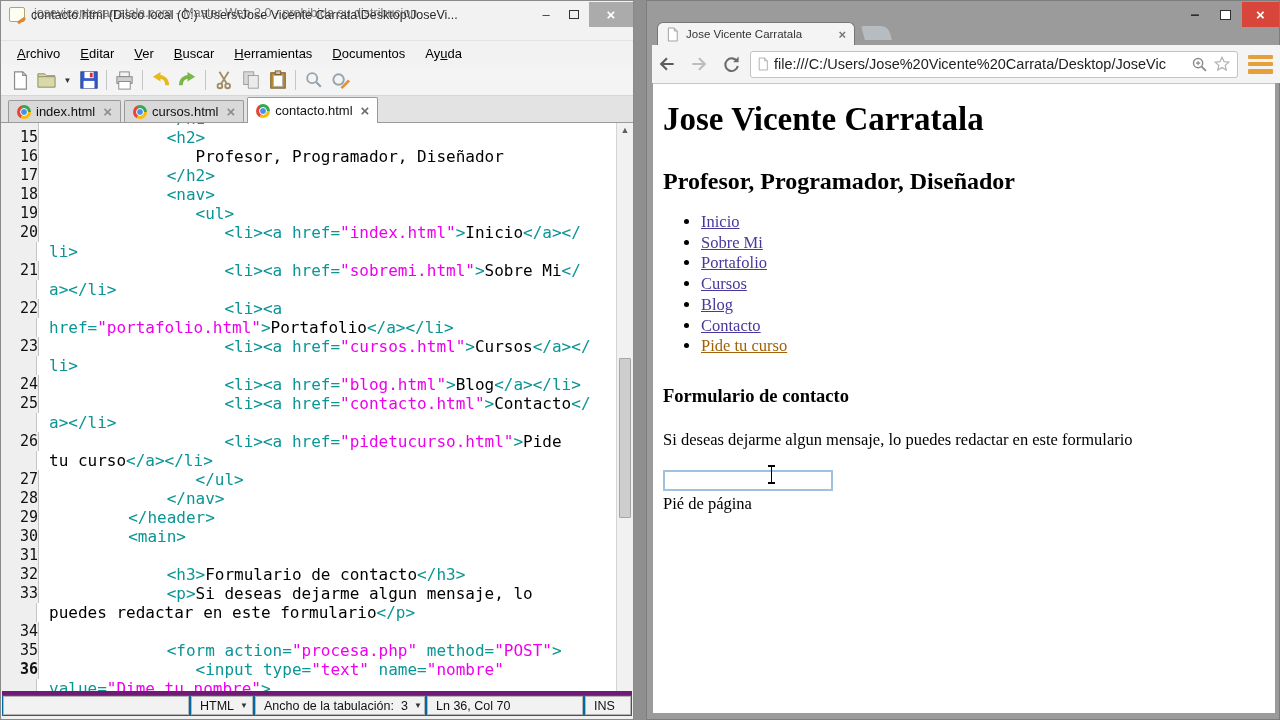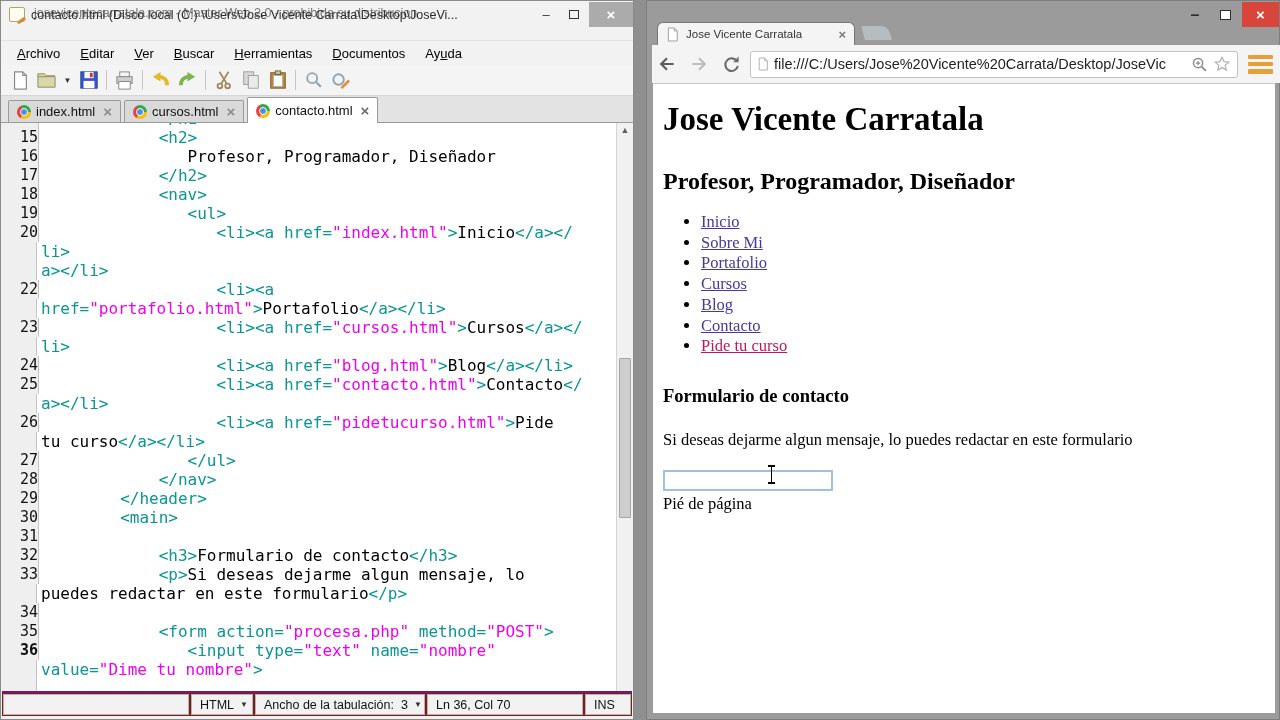--- a/index.html
+++ b/index.html
@@ -36,28 +36,28 @@
   .etab.active .etab-close{color:#6e6e6e}
   .chrome-icon{width:14px;height:14px;border-radius:50%;background:conic-gradient(from -150deg,#ea4335 0 120deg,#34a853 0 240deg,#fbbc05 0 360deg);position:relative;flex:0 0 14px}
   .cdot{position:absolute;left:3px;top:3px;width:8px;height:8px;background:#4a90e2;border-radius:50%;border:1.4px solid #fff}
 
   .ecode{position:relative;height:580px;background:#fff;display:flex;flex-direction:column;overflow:hidden}
   .crow{display:flex;flex:0 0 19px;line-height:19px}
   .crow.clip{flex:0 0 5px;overflow:hidden}
   .crow.clip .ctext,.crow.clip .ln{margin-top:-14px}
   .ln{flex:0 0 36px;background:#efefef;border-right:1px solid #c4c4c4;font-family:"DejaVu Sans Mono",monospace;font-size:15px;padding-left:19px;color:#111}
   .ln.b{font-weight:bold}
-  .ctext{padding-left:4px;font-family:"DejaVu Sans Mono",monospace;font-size:16px;white-space:pre}
+  .ctext{padding-left:12px;font-family:"DejaVu Sans Mono",monospace;font-size:16px;white-space:pre}
   .c-t{color:#0c9595}
   .c-s{color:#ee00ee}
   .c-p{color:#000}
   .vscroll{position:absolute;right:0;top:0;bottom:0;width:17px;background:#f1f1f1;border-left:1px solid #d4d4d4;display:flex;flex-direction:column;align-items:center;justify-content:space-between;padding:2px 0;font-size:9px;color:#5e5e5e}
   .vthumb{position:absolute;left:2px;right:2px;top:235px;height:160px;background:#cecece;border:1px solid #a6a6a6;border-radius:1px}
 
-  .estatus{position:absolute;left:1px;right:1px;bottom:3px;height:25px;background:#7f1d1d;display:flex;font-size:12.5px;color:#111;border-top:2px solid #701a75}
+  .estatus{position:absolute;left:1px;right:1px;bottom:3px;height:25px;background:#0369a1;display:flex;font-size:12.5px;color:#111;border-top:4px solid #701a75}
   .sseg{border:1px solid #b5b5b5;margin:1px;display:flex;align-items:center;padding:0 8px;gap:6px;background:#f2f2f2;white-space:nowrap}
 
   
   #browser{position:absolute;left:646px;top:0;width:634px;height:720px;background:#9b9b9b;border:1px solid #7d7d7d}
   .bbtn{position:absolute;top:2px;height:24px;display:flex;align-items:center;justify-content:center}
   .bbtn-min{left:534px;width:28px;color:#2e2e2e;font-weight:bold}
   .bbtn-max{left:564px;width:28px}
   .bmaxglyph{width:11px;height:10px;border:1.6px solid #2e2e2e;background:#fff}
   .bbtn-close{left:595px;width:37px;height:25px;top:1px;background:#d8453a;color:#fff;font-size:15px;font-weight:bold}
   .btab{position:absolute;left:10px;top:21px;width:198px;height:23px;background:#f4f4f4;border:1px solid #767676;border-bottom:none;border-radius:6px 6px 0 0;display:flex;align-items:center;padding:0 8px;gap:7px;font-size:11.5px;color:#333;z-index:2}
@@ -70,21 +70,21 @@
   .bmenu{width:25px;height:19px;display:flex;flex-direction:column;justify-content:space-between;margin-left:4px}
   .bmenu span{height:4.5px;background:#e5a03c;border-radius:1px}
 
   .bpage{position:absolute;left:6px;top:82px;width:622px;height:630px;background:#fff;border-top:1px solid #c6c6c6;font-family:"Liberation Serif",serif;color:#000}
   .bh1{position:absolute;left:10px;top:17px;font-size:33px;font-weight:bold;margin:0}
   .bh2{position:absolute;left:10px;top:84px;font-size:24px;font-weight:bold;margin:0}
   .bnav{position:absolute;left:10px;top:128px;margin:0;padding-left:38px;font-size:16.5px}
   .bnav li{line-height:20.7px}
   .bnav a{text-decoration:underline}
   .bnav a.visited{color:#46399b}
-  .bnav a.unvisited{color:#be185d}
+  .bnav a.unvisited{color:#a16207}
   .bh3{position:absolute;left:10px;top:302px;font-size:18.5px;font-weight:bold;margin:0}
   .bp{position:absolute;left:10px;top:346px;font-size:16.5px;margin:0}
   .binput{position:absolute;left:10px;top:386px;width:170px;height:21px;border:2px solid #9ec1e0;background:#fff;font-family:"Liberation Serif",serif;font-size:14px;padding:0 3px;outline:none}
   .bfooter{position:absolute;left:10px;top:410px;font-size:16.5px;margin:0}
   .ibeam{position:absolute;left:114px;top:381px;width:9px;height:19px;z-index:3}
   .ibeam::before{content:"";position:absolute;left:3.8px;top:1px;bottom:1px;width:1.6px;background:#000}
   .ibeam::after{content:"";position:absolute;left:1px;top:0;width:7px;height:1.8px;background:#000;box-shadow:0 17px 0 #000}
 </style>
 </head>
 <body>
@@ -244,20 +244,24 @@
         </div>
         <div class="crow">
           <span class="ln">20</span>
           <span class="ctext"><span class="c-t">                  &lt;li&gt;&lt;a href=</span><span class="c-s">"index.html"</span><span class="c-t">&gt;</span><span class="c-p">Inicio</span><span class="c-t">&lt;/a&gt;&lt;/</span></span>
         </div>
         <div class="crow">
           <span class="ln"></span>
           <span class="ctext"><span class="c-t">li&gt;</span></span>
         </div>
         <div class="crow">
+          <span class="ln">21</span>
+          <span class="ctext"><span class="c-t">                  &lt;li&gt;&lt;a href=</span><span class="c-s">"sobremi.html"</span><span class="c-t">&gt;</span><span class="c-p">Sobre Mi</span><span class="c-t">&lt;/</span></span>
+        </div>
+        <div class="crow">
           <span class="ln"></span>
           <span class="ctext"><span class="c-t">a&gt;&lt;/li&gt;</span></span>
         </div>
         <div class="crow">
           <span class="ln">22</span>
           <span class="ctext"><span class="c-t">                  &lt;li&gt;&lt;a</span></span>
         </div>
         <div class="crow">
           <span class="ln"></span>
           <span class="ctext"><span class="c-t">href=</span><span class="c-s">"portafolio.html"</span><span class="c-t">&gt;</span><span class="c-p">Portafolio</span><span class="c-t">&lt;/a&gt;&lt;/li&gt;</span></span>

